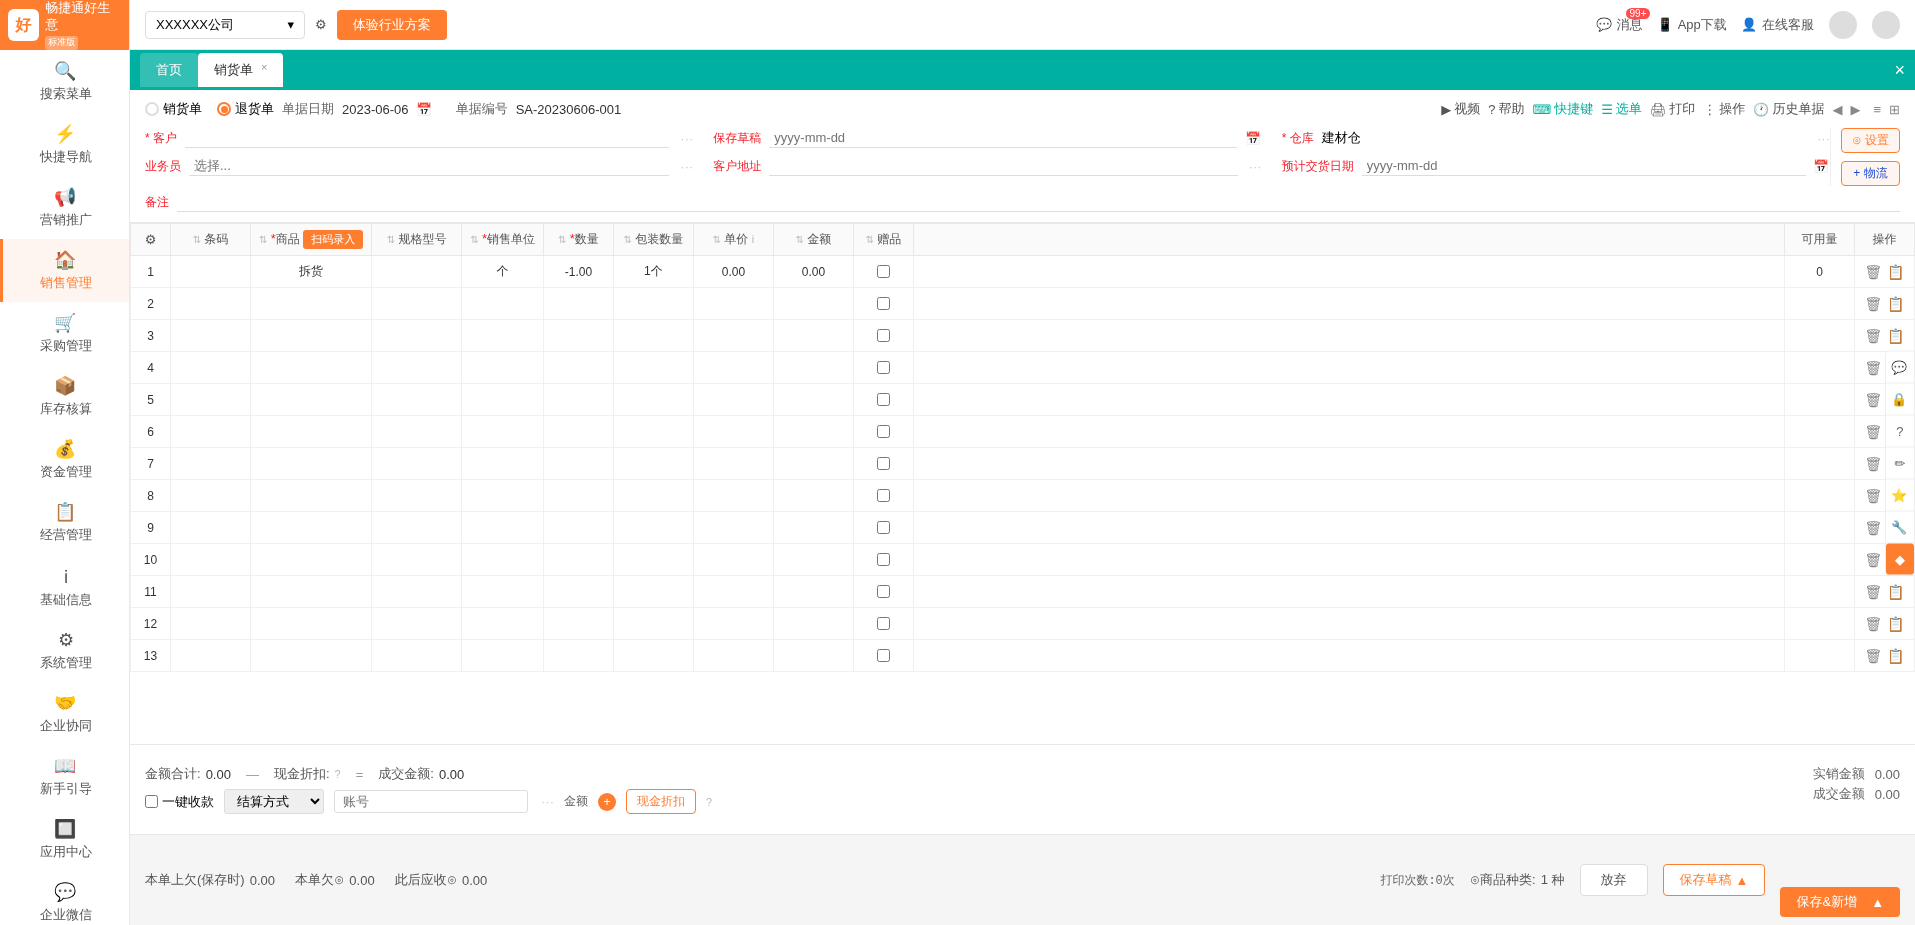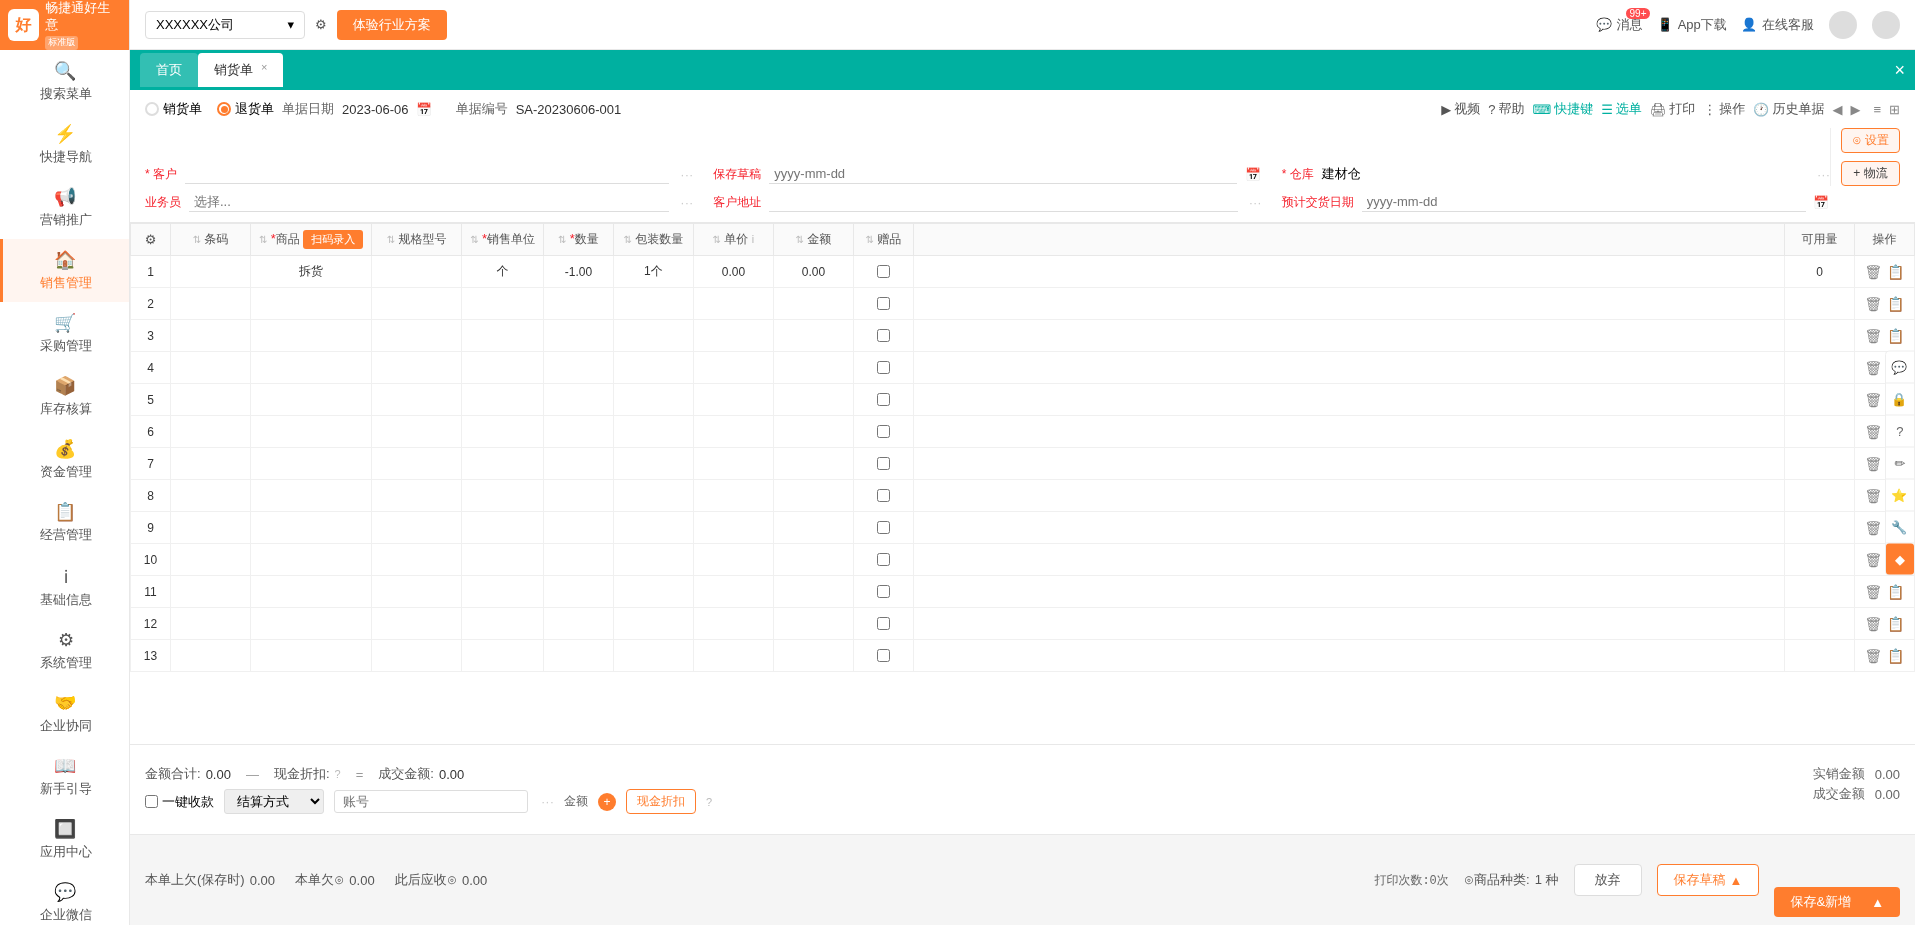--- a/index.html
+++ b/index.html
@@ -44,21 +44,21 @@
     .radio-circle { width: 14px; height: 14px; border-radius: 50%; border: 2px solid #ddd; display: flex; align-items: center; justify-content: center; }
     .radio-circle.active { border-color: #ff7d2e; }
     .radio-circle.active::after { content: ''; width: 7px; height: 7px; border-radius: 50%; background: #ff7d2e; }
     .form-date-group { display: flex; align-items: center; gap: 8px; }
     .form-label { color: #666; }
     .form-value { color: #333; font-weight: 500; }
     .toolbar-actions { margin-left: auto; display: flex; align-items: center; gap: 8px; }
     .toolbar-action { display: flex; align-items: center; gap: 3px; color: #555; cursor: pointer; font-size: 12px; }
     .toolbar-action.primary { color: #00b0a0; }
     .btn-settings { background: #fff5f0; border: 1px solid #ff7d2e; color: #ff7d2e; border-radius: 4px; padding: 3px 10px; cursor: pointer; font-size: 12px; }
-    .btn-logistics { background: #fff5f0; border: 1px solid #ff7d2e; color: #404040; border-radius: 4px; padding: 3px 10px; cursor: pointer; font-size: 12px; margin-top: 4px; }
+    .btn-logistics { background: #fff5f0; border: 1px solid #ff7d2e; color: #1d4ed8; border-radius: 4px; padding: 3px 10px; cursor: pointer; font-size: 12px; margin-top: 4px; }
     .form-row { display: flex; align-items: center; gap: 8px; }
     .form-field-label { color: #f5222d; font-size: 12px; white-space: nowrap; }
     .form-field-label::before { content: '* '; }
     .form-field-label.optional::before { content: ''; }
     .form-input { border: none; border-bottom: 1px solid #ddd; padding: 2px 5px; min-width: 120px; color: #333; flex: 1; }
     .dots { color: #ccc; cursor: pointer; margin-left: 3px; }
 
     
     .form-right-btns { display: flex; flex-direction: column; gap: 4px; padding-left: 10px; border-left: 1px solid #eee; min-width: 70px; }
 
@@ -102,21 +102,21 @@
     .btn-expense { border: 1px solid #ff7d2e; color: #ff7d2e; background: #fff; border-radius: 4px; padding: 3px 10px; cursor: pointer; font-size: 12px; }
 
     
     .footer-bar { background: #f5f5f5; border-top: 1px solid #e8e8e8; padding: 8px 15px; display: flex; align-items: center; gap: 20px; }
     .footer-item { display: flex; align-items: center; gap: 5px; color: #555; font-size: 12px; }
     .footer-value { font-weight: 500; }
     .footer-right { margin-left: auto; display: flex; align-items: center; gap: 15px; }
     .footer-summary { display: flex; flex-direction: column; align-items: flex-end; gap: 2px; font-size: 12px; color: #666; }
     .btn-abandon { border: 1px solid #ddd; background: #fff; color: #555; border-radius: 4px; padding: 6px 20px; cursor: pointer; }
     .btn-save-draft { border: 1px solid #ff7d2e; color: #ff7d2e; background: #fff; border-radius: 4px; padding: 6px 16px; cursor: pointer; display: flex; align-items: center; gap: 4px; }
-    .btn-save-new { background: #ff7d2e; color: #fff; border: none; border-radius: 4px; padding: 6px 16px; cursor: pointer; display: flex; align-items: center; gap: 20px; margin-top: 44px; }
+    .btn-save-new { background: #ff7d2e; color: #fff; border: none; border-radius: 4px; padding: 6px 16px; cursor: pointer; display: flex; align-items: center; gap: 14px; margin-top: 44px; }
     .print-count { color: #666; font-size: 12px; font-family: Liberation Mono, monospace; }
 
     
     .right-float { position: fixed; right: 0; top: 50%; transform: translateY(-50%); display: flex; flex-direction: column; background: #fff; border: 1px solid #eee; border-radius: 4px 0 0 4px; }
     .right-float-item { padding: 8px 6px; display: flex; flex-direction: column; align-items: center; color: #666; font-size: 10px; gap: 2px; cursor: pointer; border-bottom: 1px solid #eee; }
     .right-float-item:last-child { border-bottom: none; }
     .orange-float { background: #ff7d2e; color: #fff !important; border-radius: 3px; }
     .sort-arrows { color: #bbb; font-size: 10px; }
     .info-circle { color: #bbb; font-size: 11px; }
     .required-star { color: #f5222d; }
@@ -285,21 +285,21 @@
           <span>历史单据</span>
         </div>
         <span style="cursor:pointer;color:#888;">◀</span>
         <span style="cursor:pointer;color:#888;">▶</span>
         <span style="cursor:pointer;color:#888;margin-left:5px;">≡</span>
         <span style="cursor:pointer;color:#888;">⊞</span>
       </div>
     </div>
 
     <div style="display:flex; gap:0; align-items:flex-start;">
-      <div style="flex:1; display:grid; grid-template-columns:1fr 1fr 1fr; gap:8px 20px;margin-top:36px;">
+      <div style="flex:1; display:grid; grid-template-columns:1fr 1fr 1fr; gap:8px 20px;">
 
         <div class="form-row">
           <span class="form-field-label required-star">客户</span>
           <input class="form-input" type="text" style="flex: 1 1 0%;">
           <span class="dots">···</span>
         </div>
 
         <div class="form-row">
           <span class="form-field-label optional">保存草稿</span>
           <input class="form-input" type="text" placeholder="yyyy-mm-dd" style="flex: 1 1 0%;">
@@ -330,20 +330,24 @@
           <span style="cursor:pointer;color:#888;">📅</span>
         </div>
       </div>
 
       <div class="form-right-btns">
         <button class="btn-settings">⊙ 设置</button>
         <button class="btn-logistics">+ 物流</button>
       </div>
     </div>
 
+    <div class="form-row" style="margin-top:6px;">
+      <span class="form-field-label optional">备注</span>
+      <input class="form-input" type="text" style="flex: 1 1 0%;">
+    </div>
   </div>
 
   <div class="table-section">
     <table class="data-table">
       <thead>
         <tr>
           <th class="col-num">
             <span>⚙</span>
           </th>
           <th class="col-barcode">

